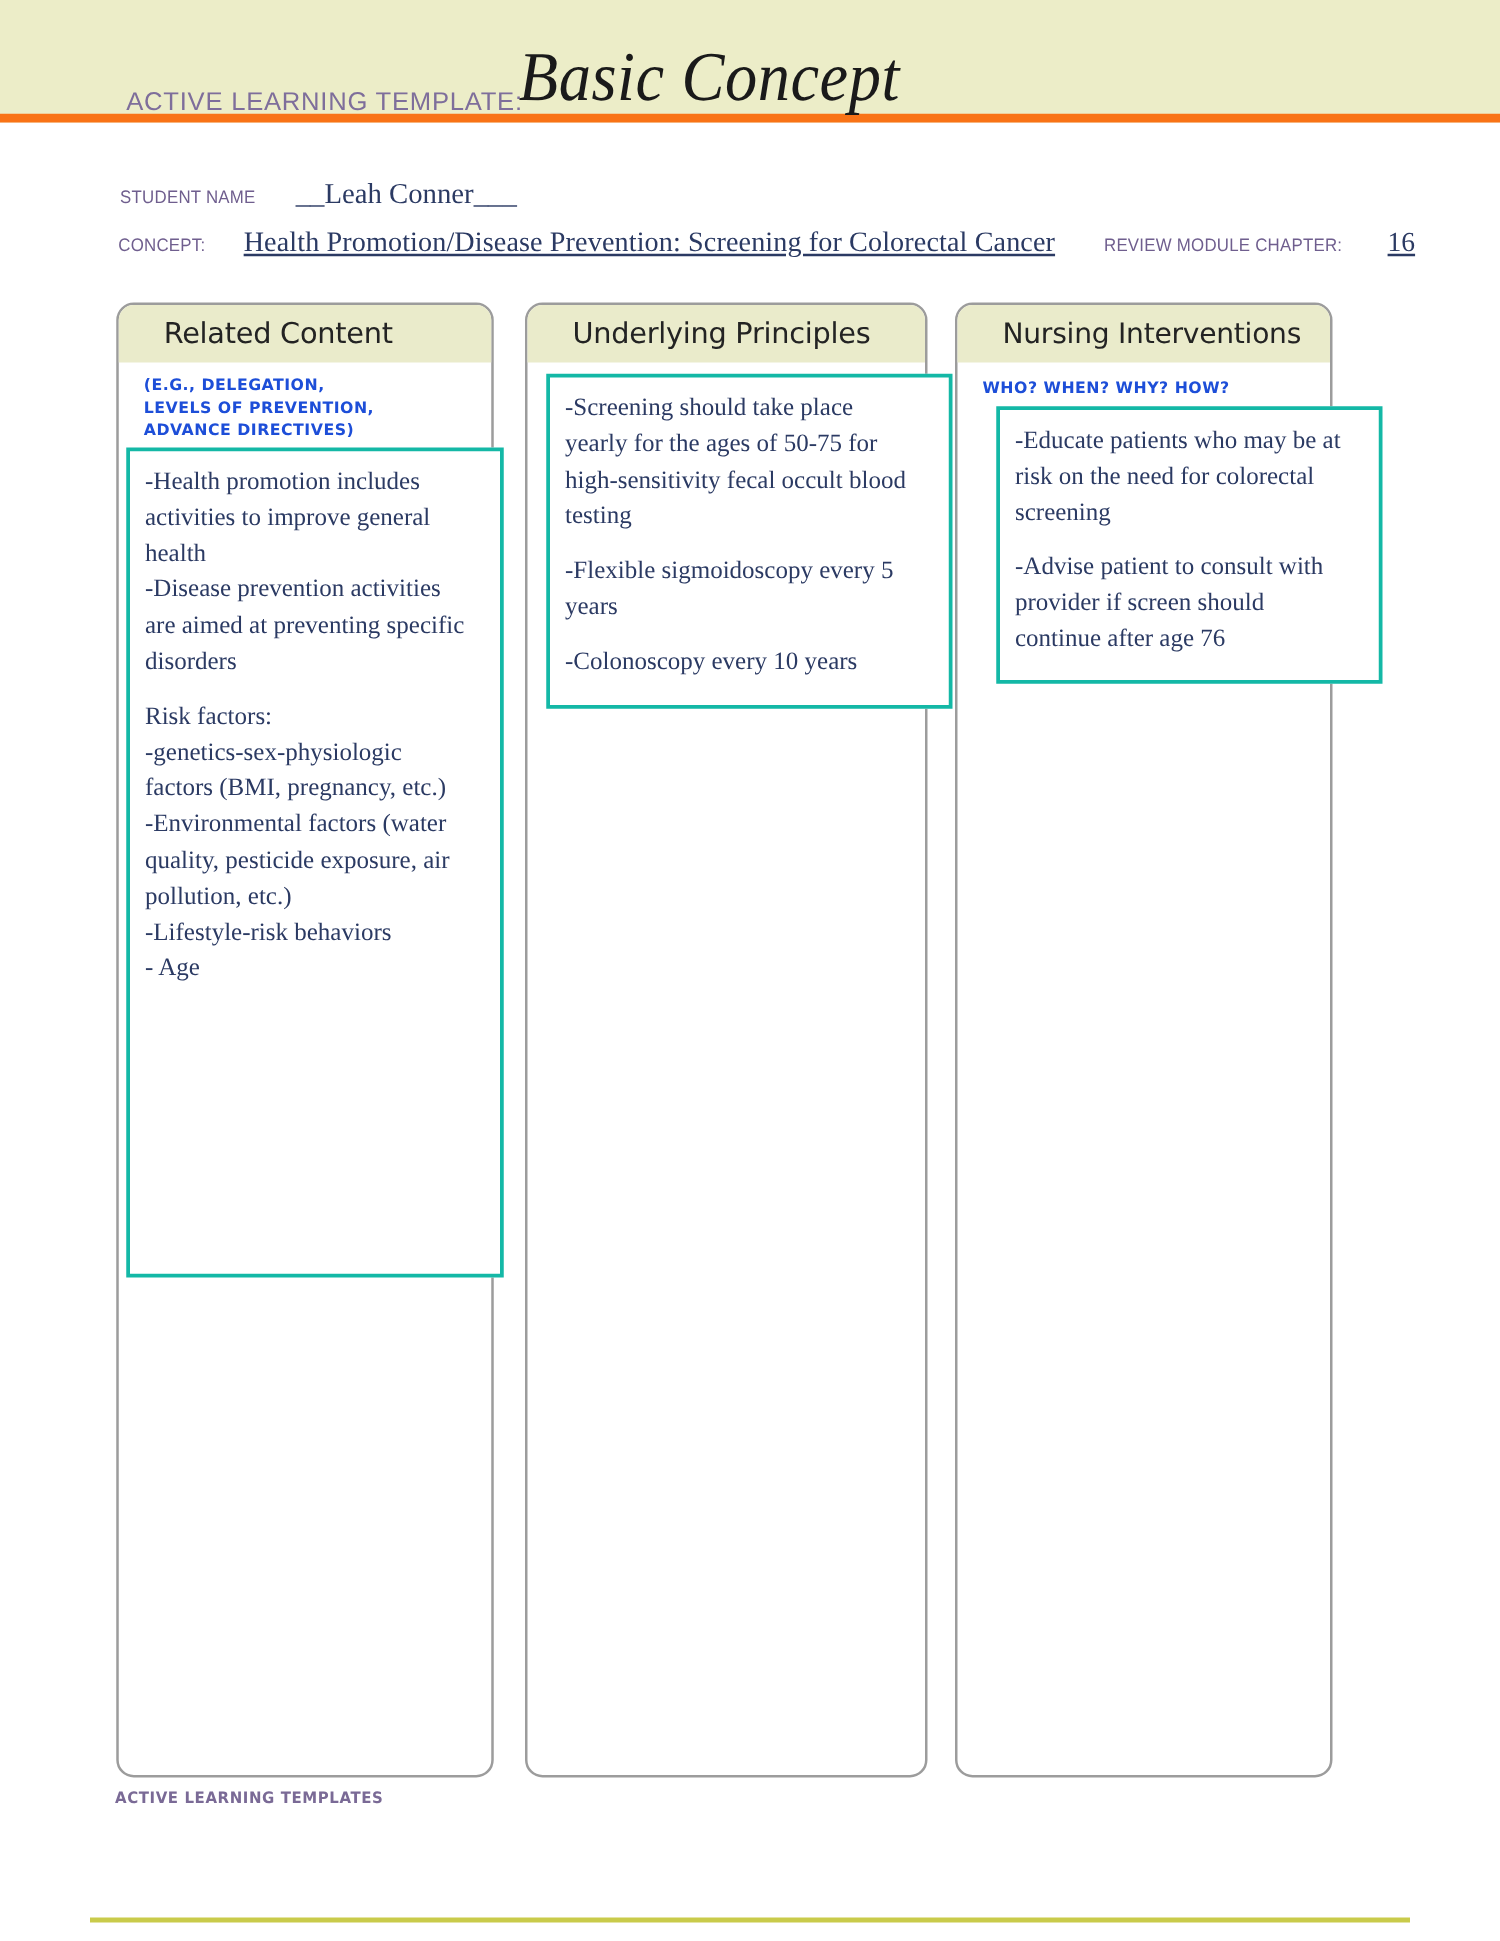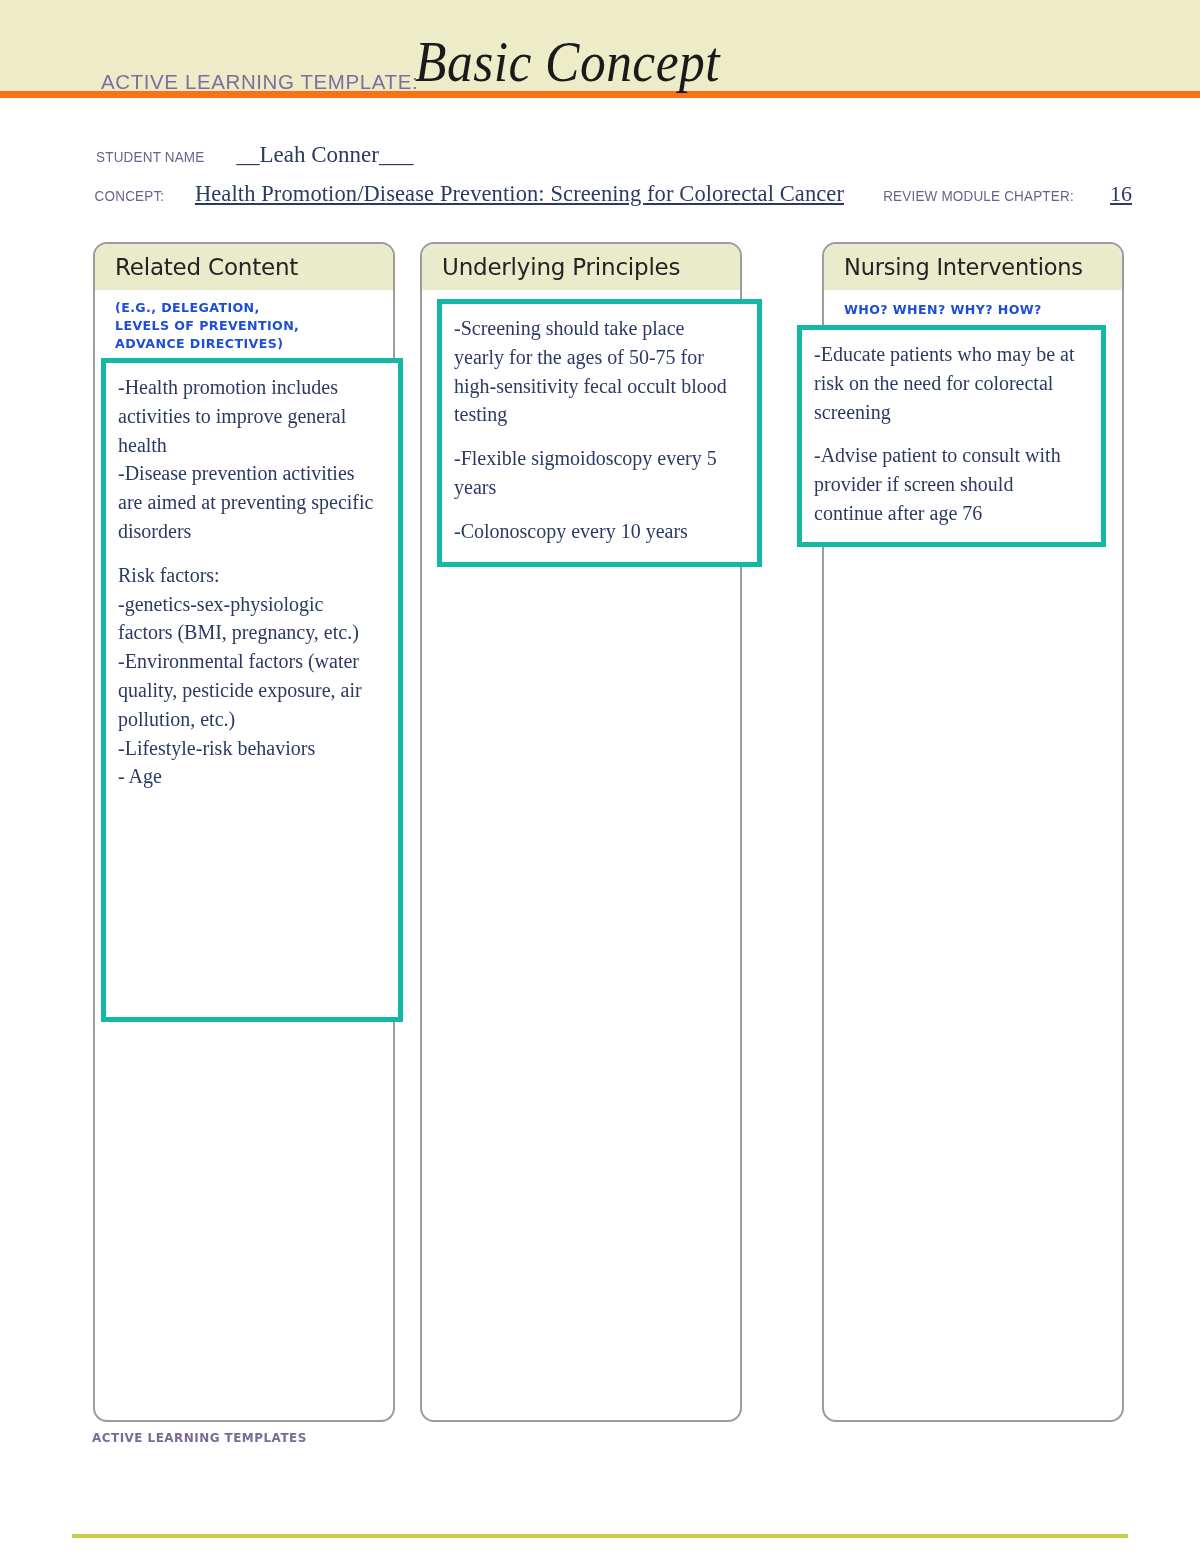--- a/index.html
+++ b/index.html
@@ -90,30 +90,30 @@
   .card {
     position: absolute;
     top: 242px;
     border: 2px solid #9C9C9C;
     border-radius: 14px;
     background: #ffffff;
     box-sizing: border-box;
   }
   .card.c1 { left: 93px;  width: 302px; height: 1180px; }
   .card.c2 { left: 420px; width: 322px; height: 1180px; }
-  .card.c3 { left: 822px; width: 302px; height: 1180px; }
+  .card.c3 { left: 764px; width: 302px; height: 1180px; }
 
   .card-head {
     height: 46px;
     background: #EAEBCB;
     border-top-left-radius: 12px;
     border-top-right-radius: 12px;
     display: flex;
     align-items: center;
-    padding-left: 20px;
+    padding-left: 36px;
     box-sizing: border-box;
   }
   .card-head-title {
     font-family: "DejaVu Sans", sans-serif;
     font-size: 23px;
     color: #232323;
     letter-spacing: -0.2px;
     white-space: nowrap;
   }
   .card.c3 .card-head-title { font-size: 22.5px; }
@@ -126,21 +126,21 @@
     letter-spacing: 0.4px;
     line-height: 1.42;
     color: #1d4ed8;
     white-space: pre-line;
   }
   .card.c3 .card-sub { padding-top: 11px; }
 
   
   .content-box {
     position: absolute;
-    border: 5px solid #14b8a6;
+    border: 3px solid #14b8a6;
     background: #ffffff;
     box-sizing: border-box;
     padding: 10px 23px 10px 12px;
     font-family: "Liberation Serif", serif;
     font-size: 20px;
     line-height: 1.44;
     color: #2b3a63;
   }
   .content-box.b1 { left: 101px;  top: 358px; width: 302px; height: 664px; }
   .content-box.b2 { left: 437px;  top: 299px; width: 325px; height: 268px; }

